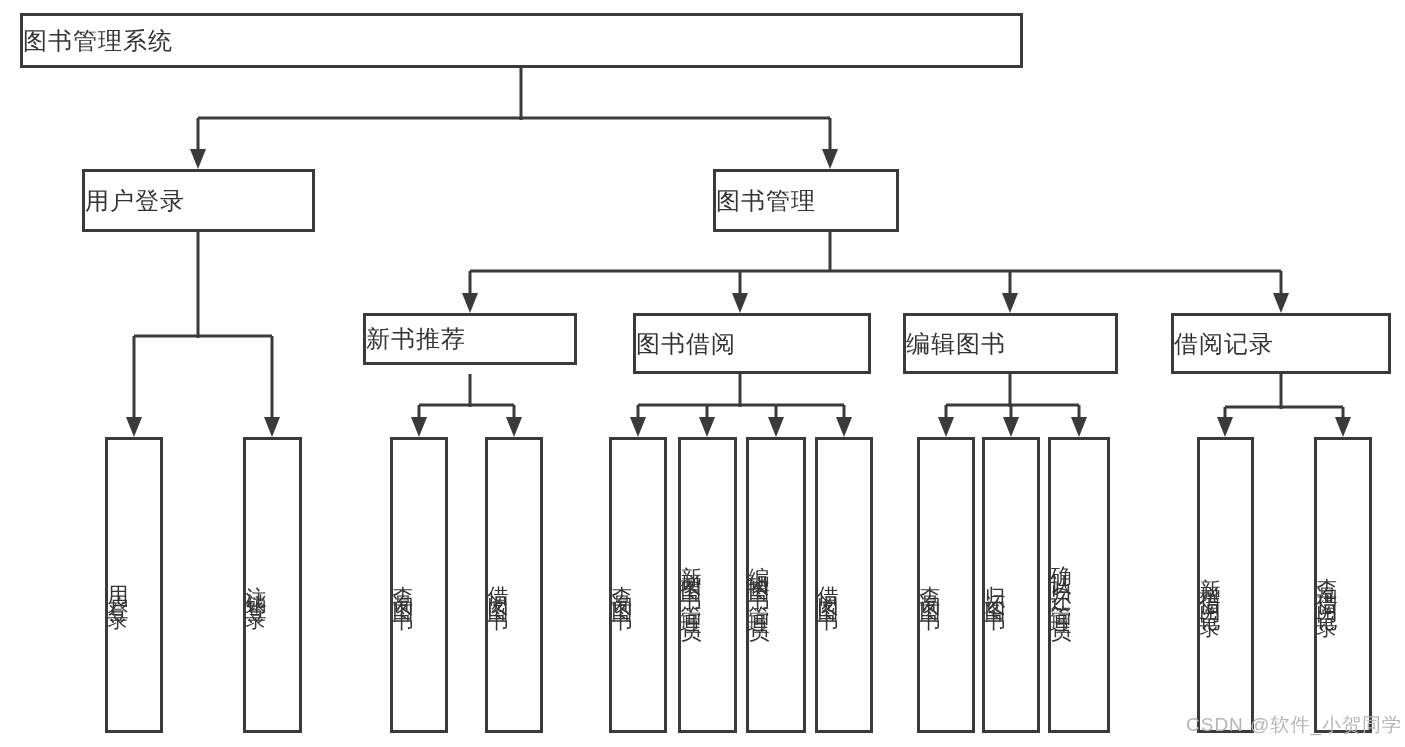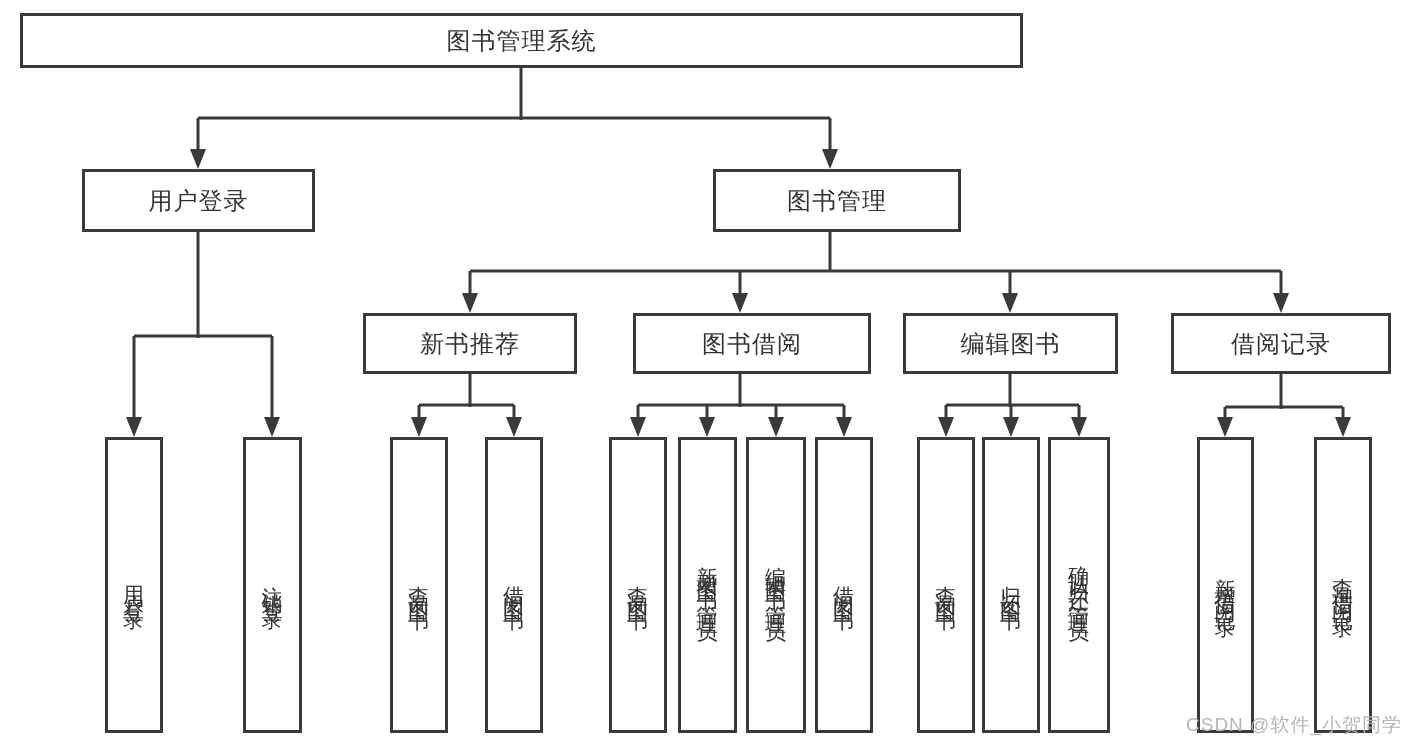--- a/index.html
+++ b/index.html
@@ -4,21 +4,21 @@
 <style>
   html,body{margin:0;padding:0;background:#ffffff;}
   body{
     width:1405px;height:747px;position:relative;overflow:hidden;
     font-family:"Liberation Sans", sans-serif;
   }
   #canvas{position:absolute;left:0;top:0;width:1405px;height:747px;background:#ffffff;}
   #connectors{position:absolute;left:0;top:0;z-index:1;}
   .node{
     position:absolute;box-sizing:border-box;background:#ffffff;
-    border:3px solid #3a3a3a;display:flex;align-items:center;justify-content:center;
+    border:3px solid #3a3a3a;display:flex;align-items:center;
     z-index:2;color:#333333;
   }
   .node.h span{
     font-size:24px;letter-spacing:1px;white-space:nowrap;color:#333333;
   }
   .node.v span{
     writing-mode:vertical-rl;text-orientation:mixed;
     font-size:21px;line-height:1;letter-spacing:8px;color:#333333;
   }
   #watermark{
@@ -51,25 +51,25 @@
          M1335 417 L1351 417 L1343 437 Z" fill="#3a3a3a" stroke="none"></path>
   </svg>
 
   <div class="node h" style="left:20px;top:13px;width:1003px;height:55px">
     <span>图书管理系统</span>
   </div>
 
   <div class="node h" style="left:82px;top:169px;width:233px;height:63px">
     <span>用户登录</span>
   </div>
-  <div class="node h" style="left:713px;top:169px;width:248px;height:63px">
+  <div class="node h" style="left:713px;top:169px;width:186px;height:63px">
     <span>图书管理</span>
   </div>
 
-  <div class="node h" style="left:363px;top:313px;width:214px;height:61px">
+  <div class="node h" style="left:363px;top:313px;width:214px;height:52px">
     <span>新书推荐</span>
   </div>
   <div class="node h" style="left:633px;top:313px;width:238px;height:61px">
     <span>图书借阅</span>
   </div>
   <div class="node h" style="left:903px;top:313px;width:215px;height:61px">
     <span>编辑图书</span>
   </div>
   <div class="node h" style="left:1171px;top:313px;width:220px;height:61px">
     <span>借阅记录</span>

